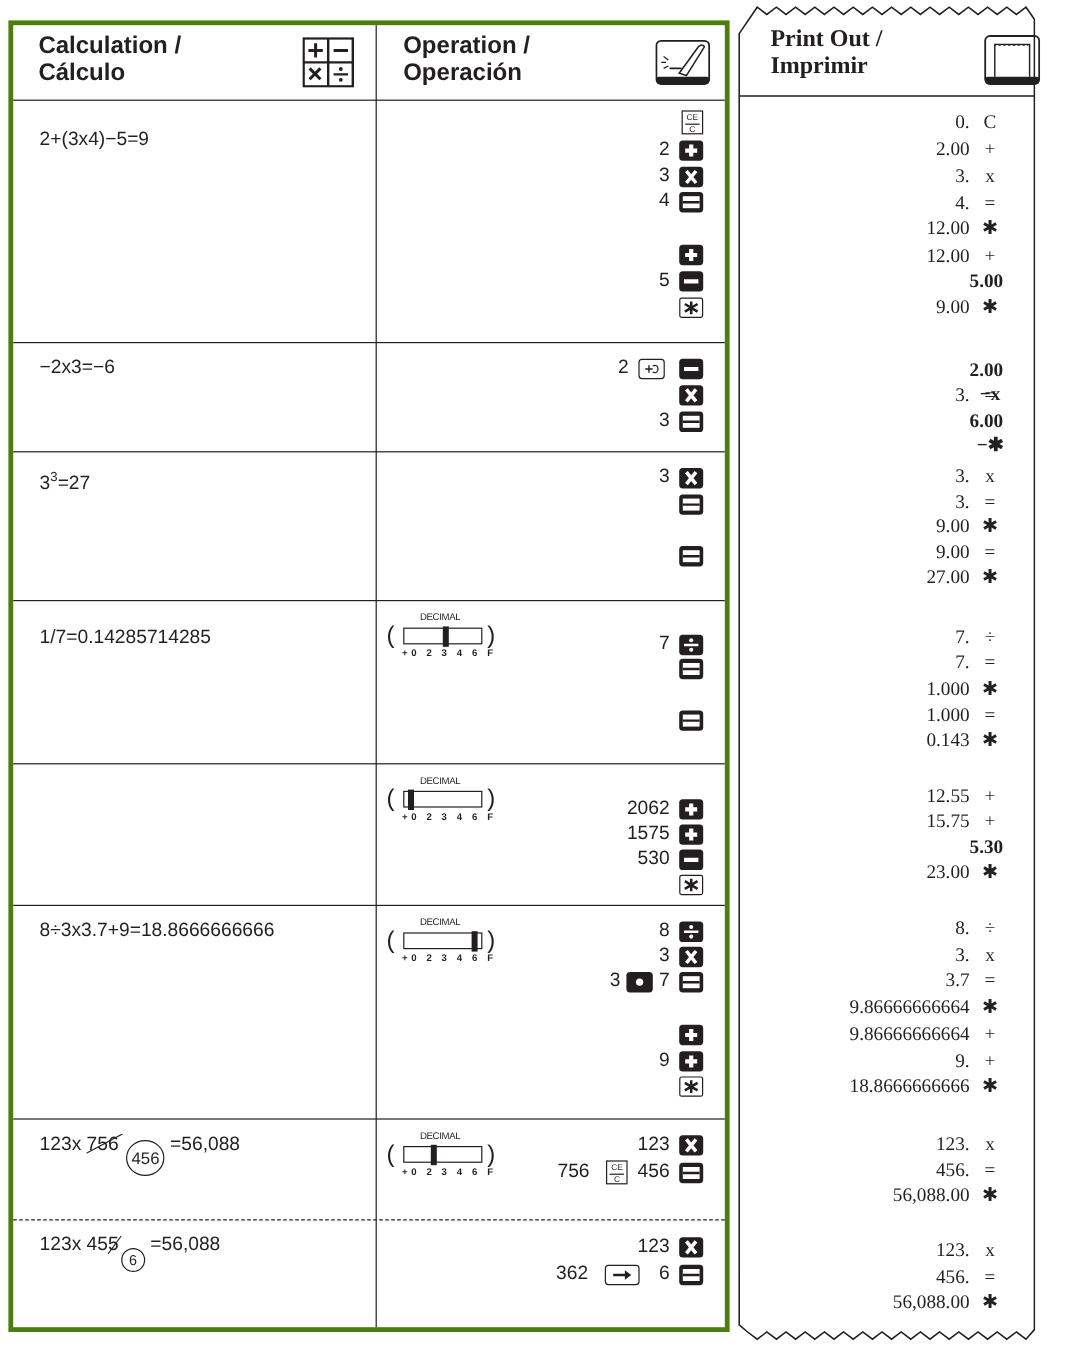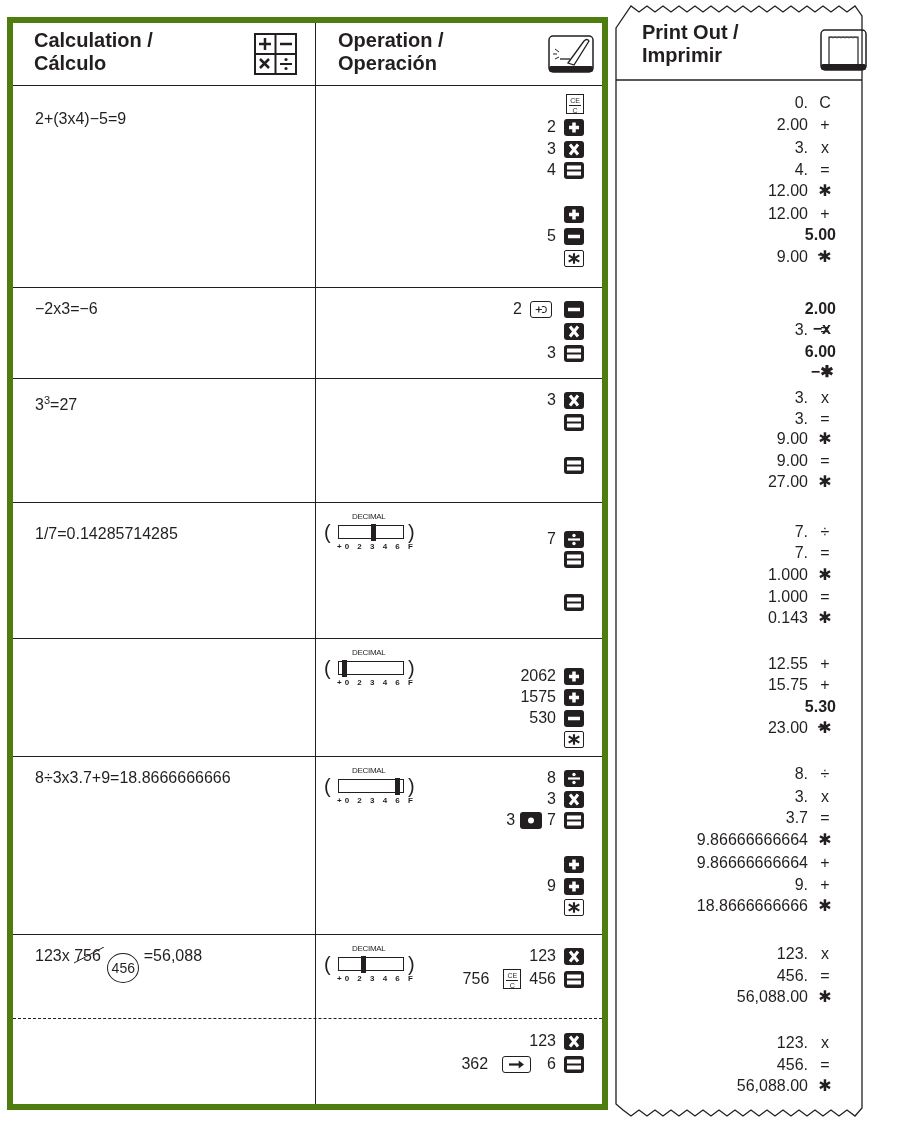--- a/index.html
+++ b/index.html
@@ -1,17 +1,17 @@
 <!DOCTYPE html>
 <html><head>
 <meta charset="utf-8">
 <style>
   html,body{margin:0;padding:0;background:#fff;}
   body{width:897px;height:1128px;position:relative;font-family:"Liberation Sans",sans-serif;color:#231f20;overflow:hidden;}
-  .tbl{position:absolute;left:7px;top:17px;width:601px;height:1093px;border:6px solid #4d7c0f;box-sizing:border-box;}
+  .tbl{position:absolute;left:7px;top:17px;width:601px;height:1093px;border:4px solid #4d7c0f;box-sizing:border-box;}
   .vline{position:absolute;top:0;bottom:0;left:302px;width:1px;background:#231f20;}
   .hdr{position:absolute;left:0;right:0;top:0;height:62px;border-bottom:1px solid #231f20;}
   .hdr-title{position:absolute;top:6px;font-weight:bold;font-size:20px;line-height:23px;}
   .row{position:absolute;left:0;right:0;border-bottom:1px solid #231f20;}
   .row.dashed{border-bottom:1px dashed #231f20;}
   .row.last{border-bottom:none;}
   .calc{position:absolute;left:22px;top:12px;font-size:16px;line-height:20px;white-space:nowrap;}
   .ops{position:absolute;left:303px;right:0;top:0;bottom:0;}
   .opline{position:absolute;right:18px;height:22px;display:flex;align-items:center;justify-content:flex-end;font-size:16px;white-space:nowrap;}
   .num{margin-right:8px;}
@@ -22,21 +22,21 @@
   .kce .bar{display:block;border-top:1px solid #231f20;margin:0 2px;}
   .small-outline{display:inline-block;width:22px;height:17px;border:1px solid #231f20;border-radius:3px;position:relative;box-sizing:border-box;}
   .small-outline svg{position:absolute;left:0;top:0;width:100%;height:100%;}
   .dec{position:absolute;left:8px;top:10px;width:110px;height:46px;}
   .dec .lbl{position:absolute;left:28px;top:0;font-size:8px;letter-spacing:-0.3px;}
   .dec .paren{position:absolute;top:10px;font-size:20px;line-height:20px;}
   .dec .slider{position:absolute;left:14px;top:13px;width:66px;height:14px;border:1.2px solid #231f20;box-sizing:border-box;}
   .dec .knob{position:absolute;top:-2px;width:5px;height:17px;background:#231f20;}
   .dec .ticks{position:absolute;left:13px;top:30px;font-size:8px;letter-spacing:3px;font-weight:bold;}
   
-  .paper{position:absolute;left:615px;top:0;width:248px;height:1128px;}
+  .paper{position:absolute;left:615px;top:0;width:248px;height:1128px;font-family:Liberation Serif, serif;}
   .paper svg.edges{position:absolute;left:0;top:0;}
   .phdr-title{position:absolute;left:27px;top:21px;font-weight:bold;font-size:20px;line-height:23px;}
   .pline{position:absolute;right:27px;font-size:16px;line-height:20px;white-space:nowrap;display:flex;justify-content:flex-end;}
   .pline .v{text-align:right;}
   .pline .s{width:22px;text-align:center;margin-left:6px;}
   .b{font-weight:bold;flex-direction:column;}
   .header-icon{position:absolute;}
 </style>
 </head>
 <body>
@@ -385,20 +385,25 @@
             <svg viewBox="0 0 20 17">
               <rect x="3" y="3.5" width="14" height="10" fill="#fff"></rect>
               <path d="M3 8.5h14" stroke="#231f20" stroke-width="2"></path>
             </svg>
           </span>
         </div>
     </div>
   </div>
 
   <div class="row last" style="top:995px;height:97px">
+    <div class="calc" style="top:12px">
+      <span>123x 45</span><span style="position:relative"><span>5</span><svg style="position:absolute;left:0;top:0" width="12" height="22">
+            <line x1="0" y1="16" x2="11" y2="1" stroke="#231f20" stroke-width="1"></line>
+          </svg></span><span style="display:inline-block;border:1.2px solid #231f20;border-radius:50%;width:18px;height:18px;line-height:18px;text-align:center;font-size:12px;vertical-align:-12px;margin-left:2px">6</span><span> =56,088</span>
+    </div>
     <div class="ops">
       <div class="opline" style="top:12px">
           <span class="num">123</span>
           <span class="key">
             <svg viewBox="0 0 20 17">
               <path d="M6 3.5l8 10M14 3.5l-8 10" stroke="#fff" stroke-width="3"></path>
             </svg>
           </span>
         </div>
       <div class="opline" style="top:35px">

